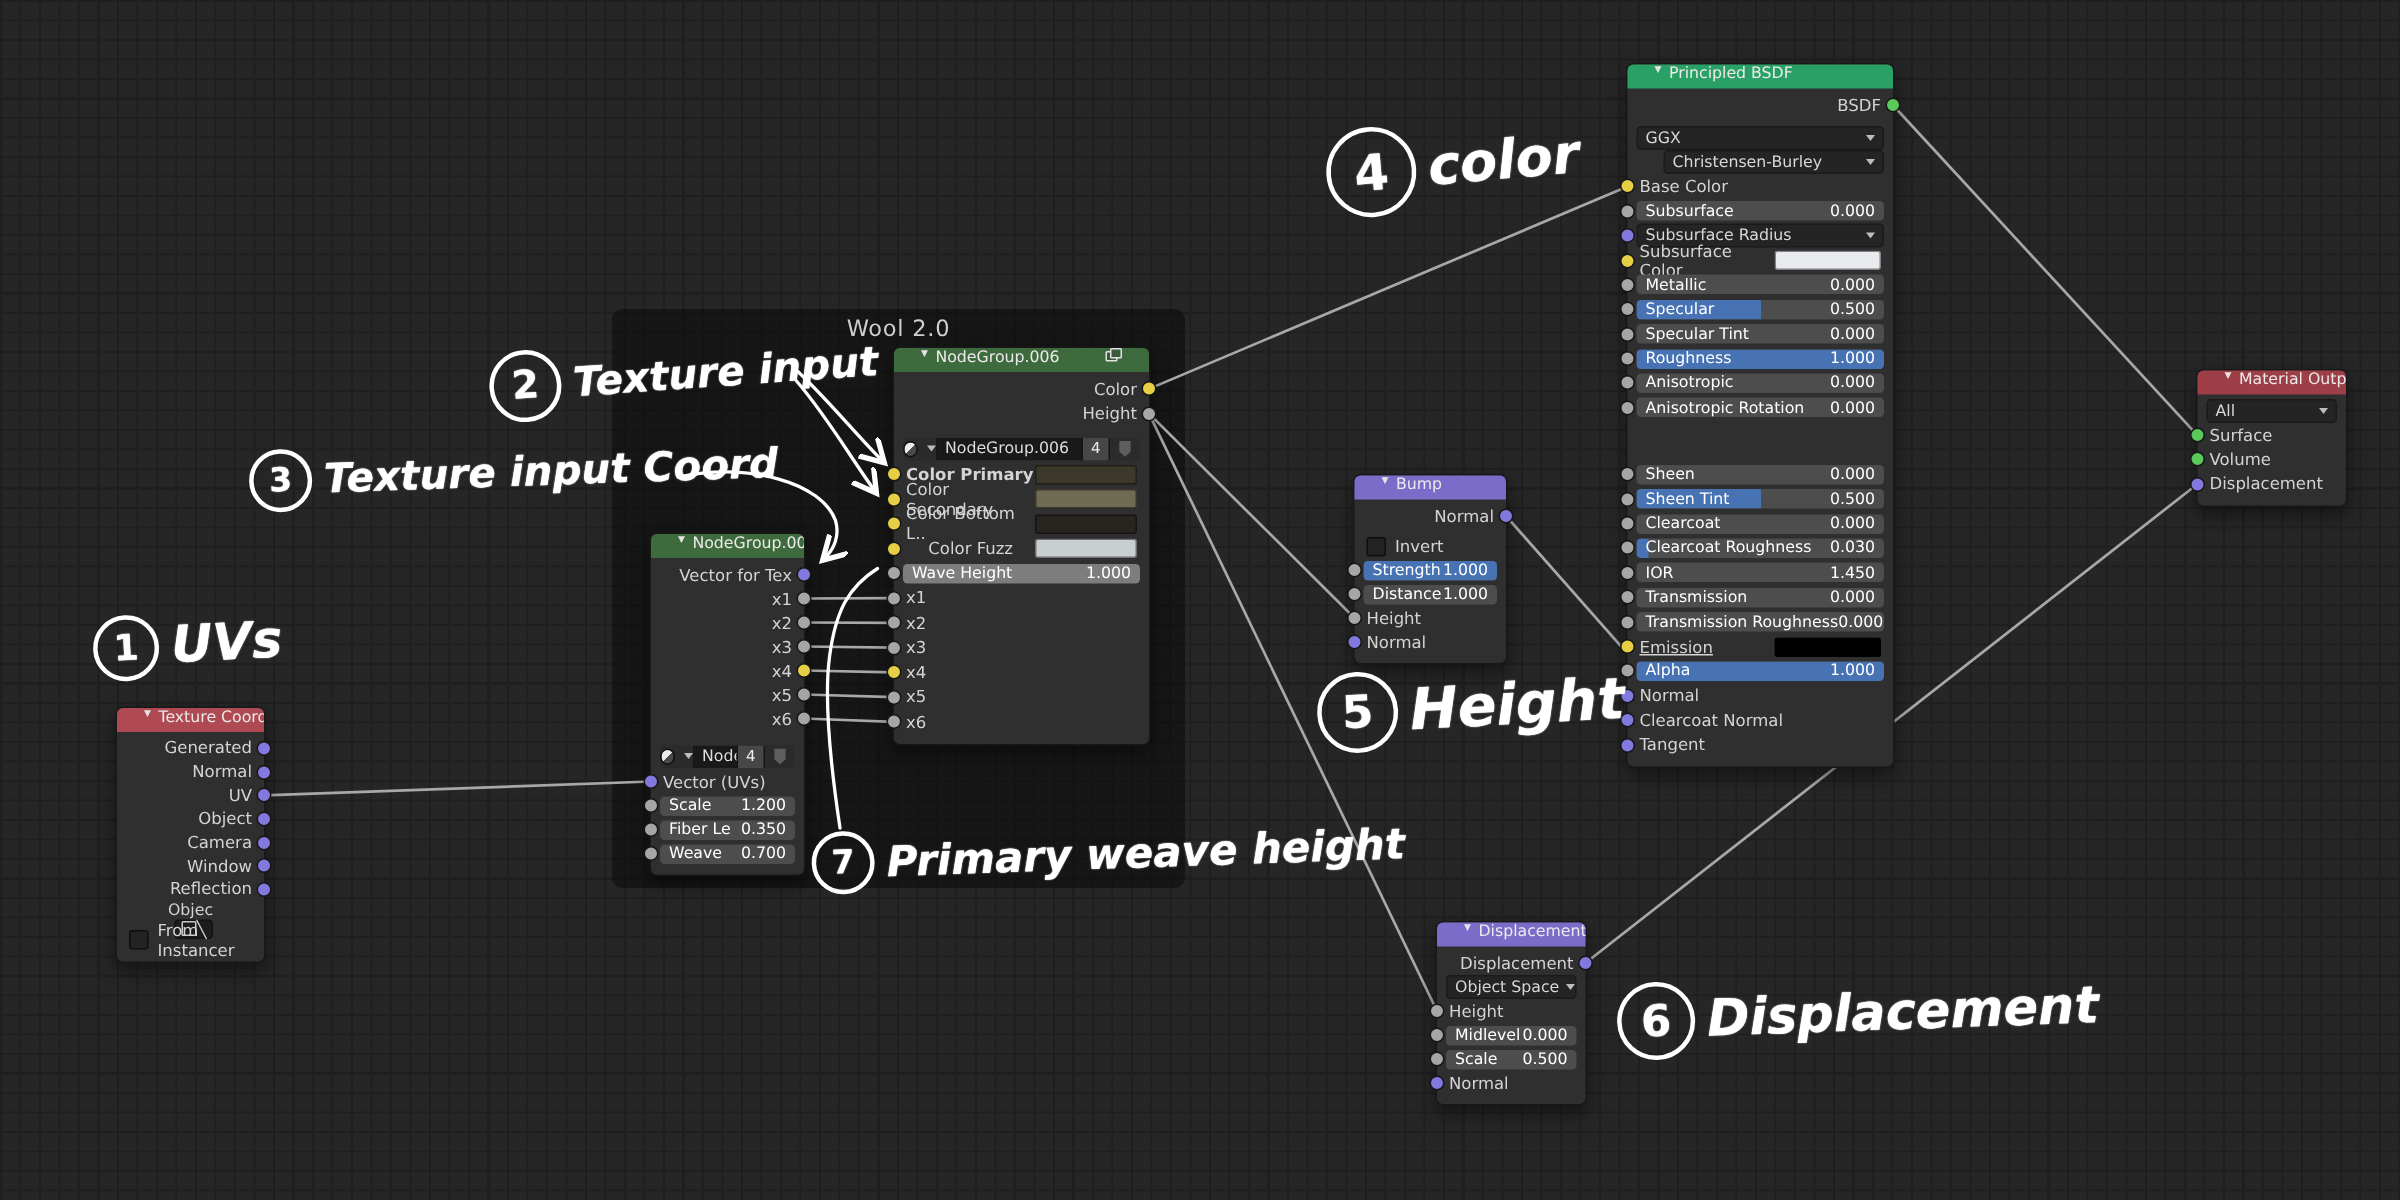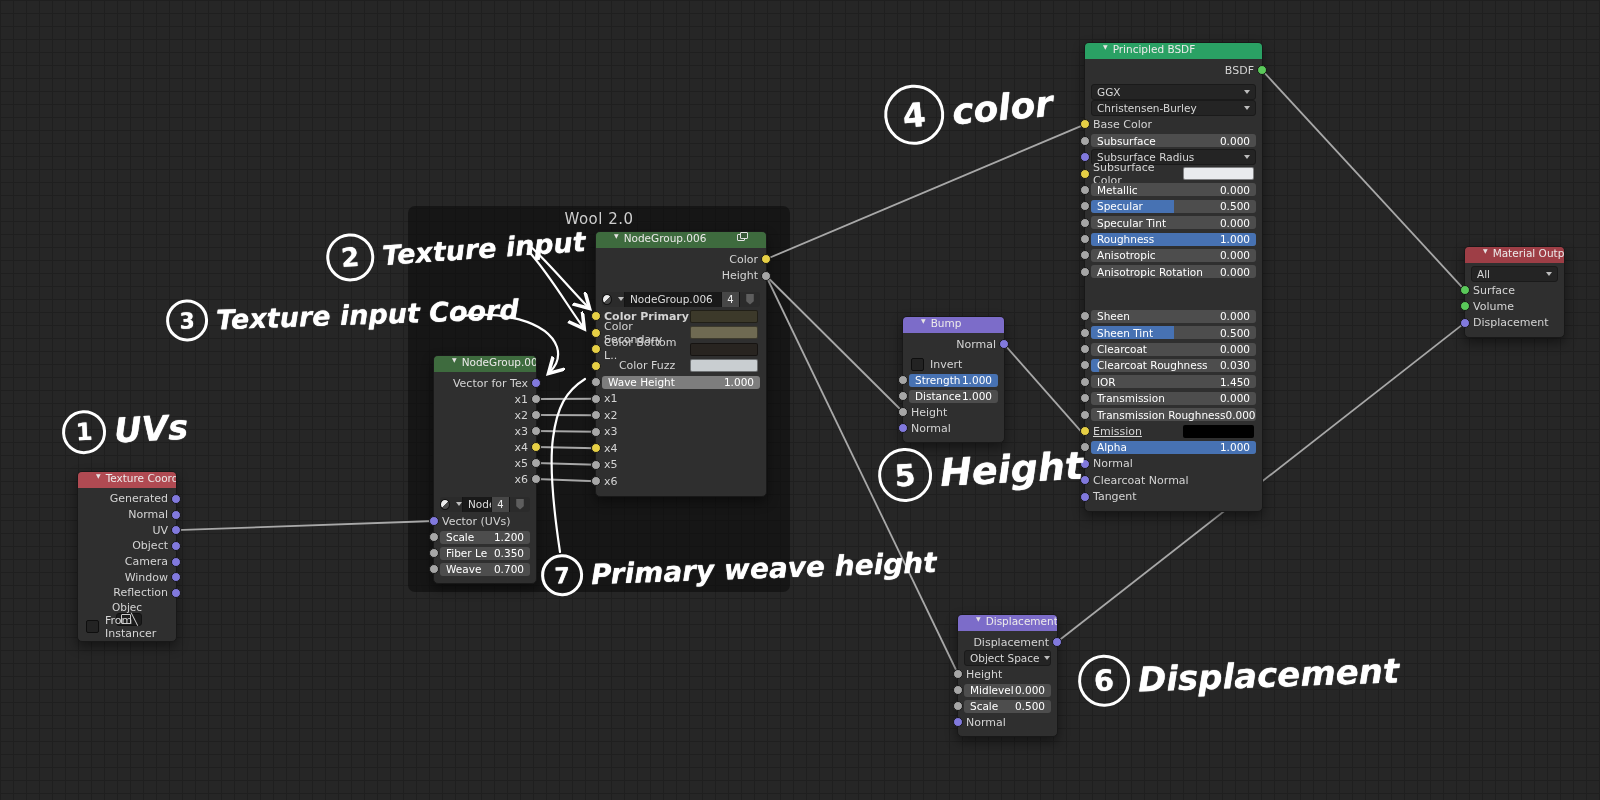--- a/index.html
+++ b/index.html
@@ -409,21 +409,21 @@
             <span>BSDF</span>
             <span class="sock outs" style="background: rgb(90, 201, 90);"></span>
           </div>
           <div style="height: 5px;"></div>
           <div class="row" style="height: 16.4px; padding: 0px 6px;">
             <div class="ddbox">
               <span>GGX</span>
               <span class="chev"></span>
             </div>
           </div>
-          <div class="row" style="height: 16.4px; padding: 0px 6px;">
+          <div class="row" style="height: 16.4px; padding: 0px 6px; margin-left: 18px;">
             <div class="ddbox">
               <span>Christensen-Burley</span>
               <span class="chev"></span>
             </div>
           </div>
           <div class="row" style="height: 16.4px;">
             <span>Base Color</span>
             <span class="sock in" style="background: rgb(230, 207, 69);"></span>
           </div>
           <div class="row" style="height: 16.4px; padding: 0px 6px;">

